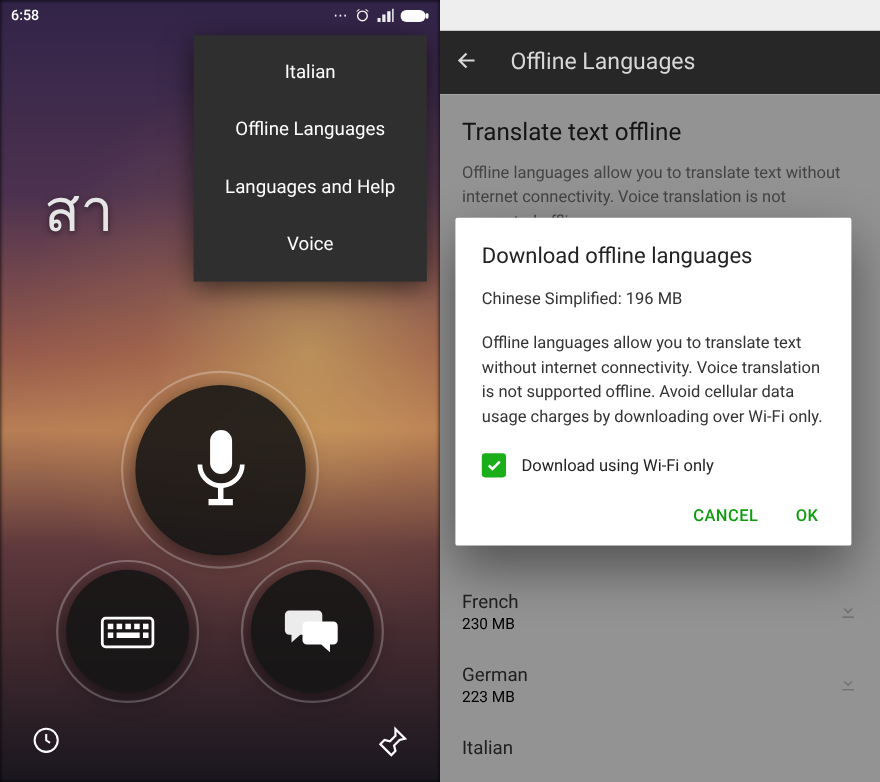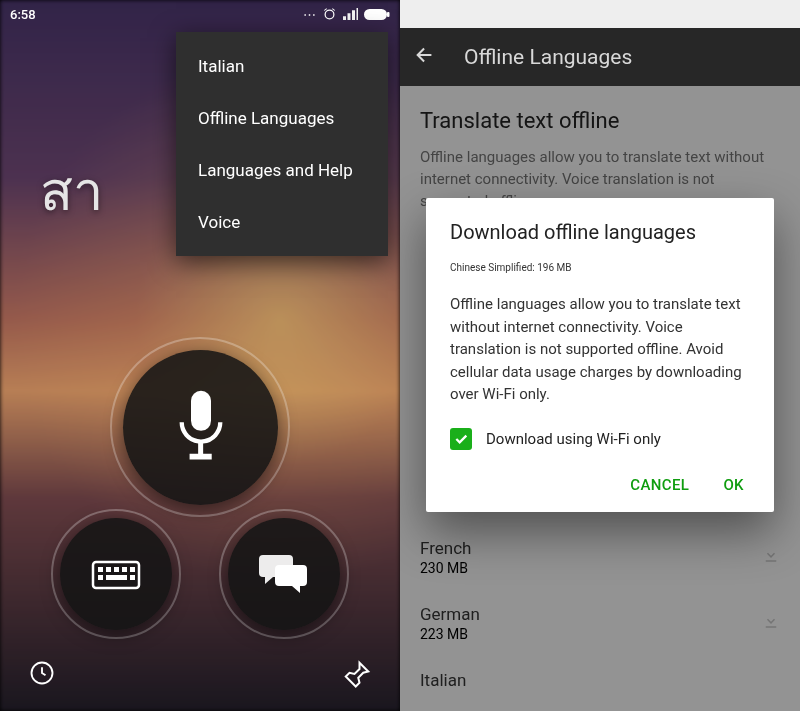--- a/index.html
+++ b/index.html
@@ -5,21 +5,21 @@
   * { box-sizing: border-box; margin: 0; padding: 0; }
   body {
     width: 800px;
     height: 711px;
     display: flex;
     font-family: Roboto, "Helvetica Neue", Arial, sans-serif;
     overflow: hidden;
     background: #000;
   }
   .phone { position: relative; height: 711px; overflow: hidden; }
-  .left { width: 400px; }
+  .left { width: 400px; text-align: center; }
   .right { width: 400px; background: #eee; }
 
   
   .statusbar {
     position: absolute; top: 0; left: 0; right: 0; height: 28px;
     display: flex; align-items: center; justify-content: space-between;
     padding: 0 10px; font-size: 13px; font-weight: 500; z-index: 50;
   }
   .left .statusbar { color: #fff; }
   .right .statusbar { color: #2a2a2a; background: #c9c9c9; }
@@ -90,27 +90,27 @@
   }
   .sect-title { font-size: 22px; color: #222; margin-bottom: 14px; }
   .sect-desc { font-size: 15px; color: #6e6e6e; line-height: 1.45; margin-bottom: 24px; }
   .lang-row { padding: 12px 0 16px; display: flex; justify-content: space-between; align-items: center; }
   .lang-name { font-size: 17px; color: #333; }
   .lang-size { font-size: 14px; color: #000000; margin-top: 2px; }
   .dl-icon { color: #bcbcbc; }
 
   
   .dialog {
-    position: absolute; left: 26px; right: 26px; top: 198px;
+    position: absolute; left: 14px; right: 26px; top: 198px;
     background: #fff; z-index: 30; padding: 22px 24px 10px;
     box-shadow: 0 20px 48px rgba(0,0,0,0.45);
     border-radius: 2px;
   }
   .dlg-title { font-size: 20px; color: #222; margin-bottom: 18px; }
-  .dlg-sub { font-size: 10px; color: #333; margin-bottom: 20px; }
+  .dlg-sub { font-size: 15px; color: #333; margin-bottom: 20px; }
   .dlg-body { font-size: 15px; color: #333; line-height: 1.5; margin-bottom: 22px; }
   .dlg-check { display: flex; align-items: center; gap: 14px; margin-bottom: 18px; text-align: right; }
   .checkbox {
     width: 22px; height: 22px; background: #1aaf1a; border-radius: 3px;
     display: flex; align-items: center; justify-content: center;
   }
   .dlg-actions { display: flex; justify-content: flex-end; gap: 34px; padding: 8px 6px; }
   .dlg-btn { color: #0f9d0f; font-size: 15px; font-weight: 500; letter-spacing: 0.4px; }
 </style>
 </head>

